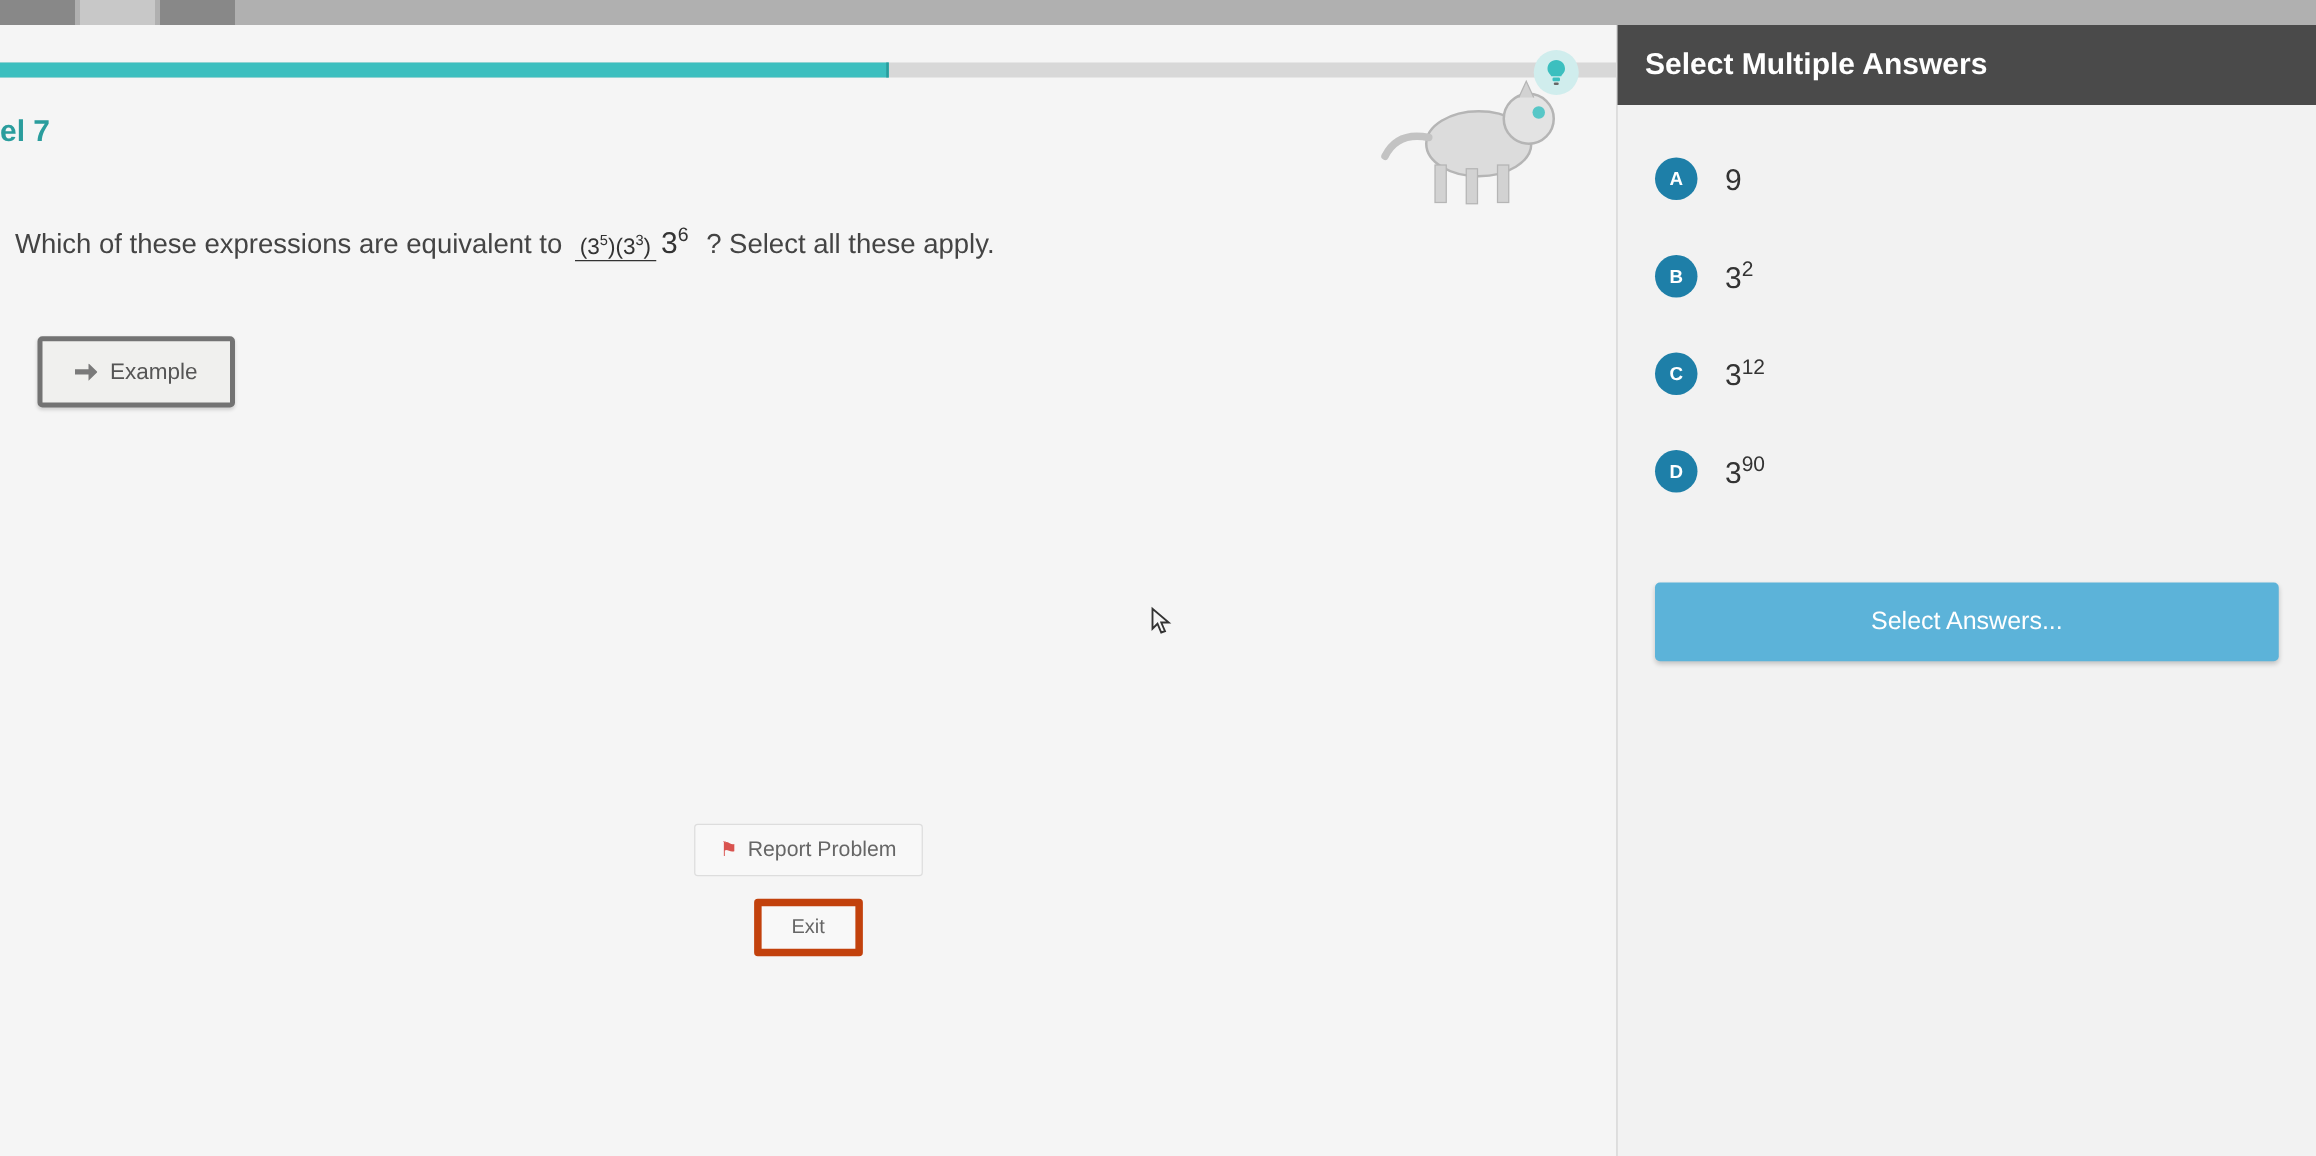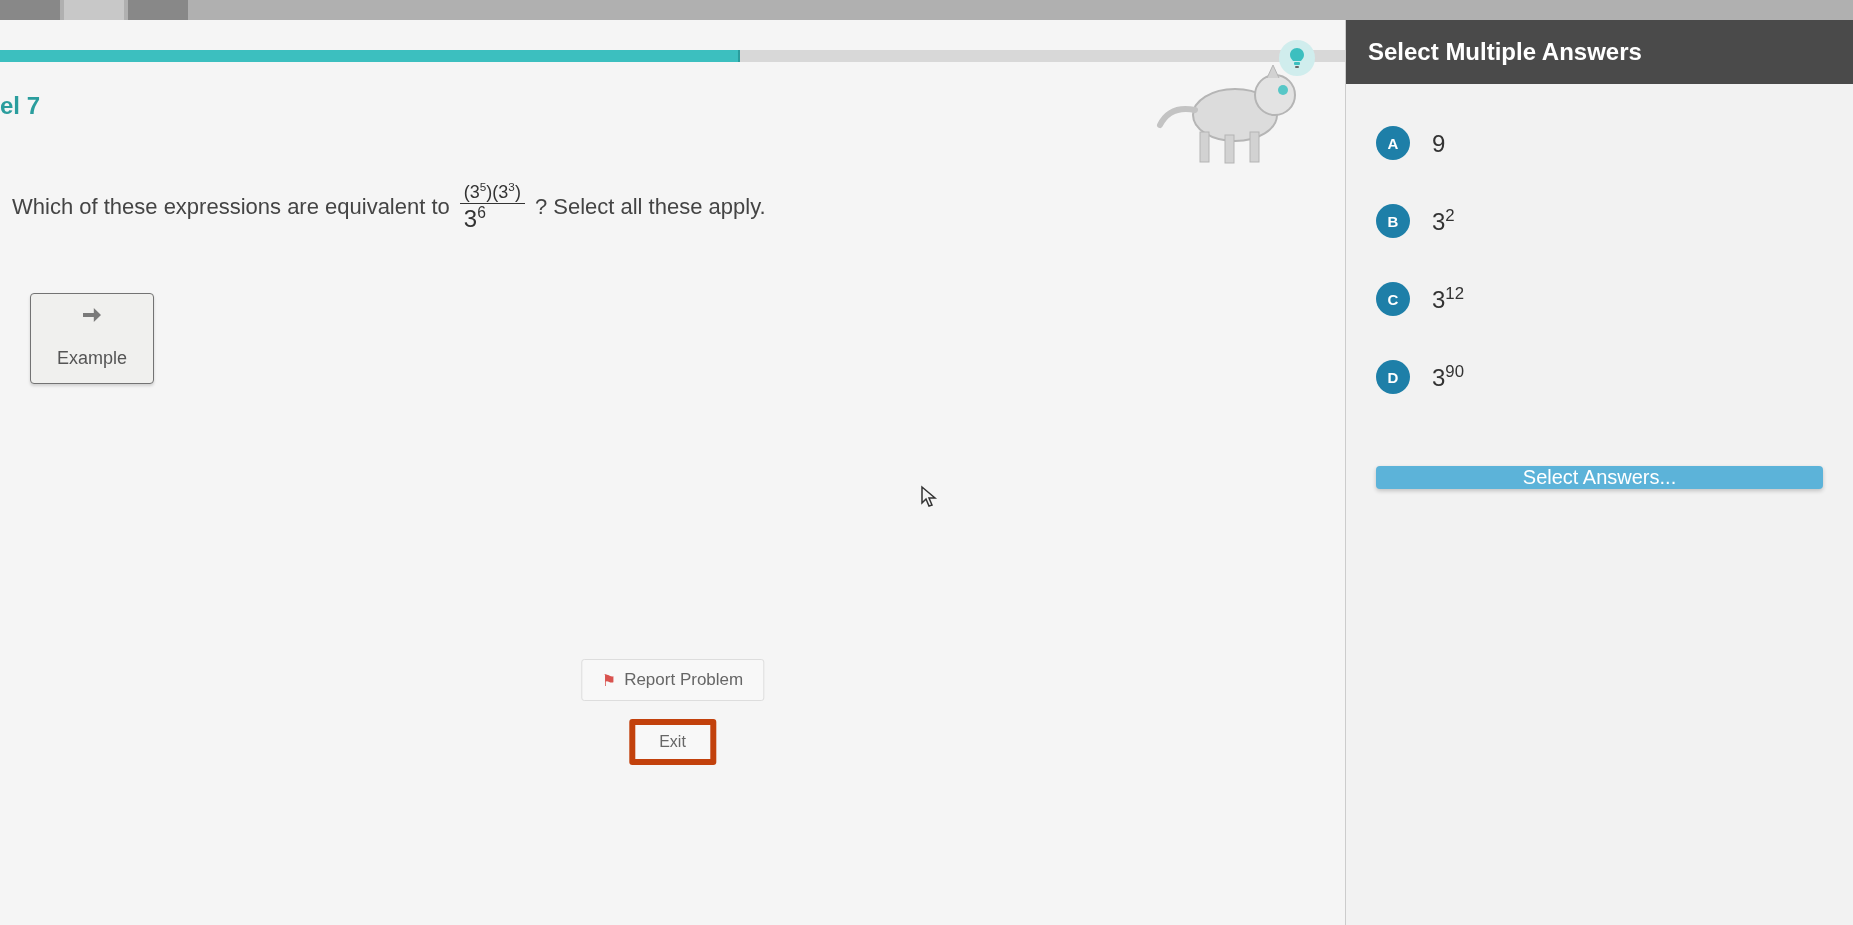--- a/index.html
+++ b/index.html
@@ -88,22 +88,22 @@
       color: #444;
     }
     .question-text {
       display: flex;
       align-items: center;
       flex-wrap: wrap;
       gap: 4px;
     }
     .fraction {
       display: inline-flex;
-      flex-direction: column;
-      align-items: flex-start;
+      flex-direction: row;
+      align-items: flex-end;
       margin: 0 6px;
       vertical-align: middle;
       font-family: "Times New Roman", serif;
       color: #333;
     }
     .fraction .num {
       border-bottom: 1.5px solid #333;
       padding: 0 4px;
       font-size: 18px;
       white-space: nowrap;
@@ -113,30 +113,29 @@
       font-size: 24px;
     }
     sup {
       font-size: 0.65em;
       vertical-align: super;
     }
     .example-btn {
       margin: 60px 0 0 30px;
       padding: 14px 26px;
       background: #f0f0ee;
-      border: 1px solid #737373;
+      border: 4px solid #737373;
       border-radius: 4px;
       box-shadow: 0 2px 3px rgba(0,0,0,0.15);
       font-size: 18px;
       color: #555;
       cursor: pointer;
       display: inline-flex;
       align-items: center;
-      gap: 26px;
-      flex-direction: column;
+      gap: 10px;
     }
     .example-icon {
       width: 18px;
       height: 14px;
       background: #7a7a7a;
       clip-path: polygon(0 50%, 40% 0, 40% 35%, 100% 35%, 100% 65%, 40% 65%, 40% 100%);
       transform: scaleX(-1);
     }
     .bottom-actions {
       position: absolute;
@@ -165,21 +164,21 @@
       margin-top: 18px;
       padding: 8px 24px;
       background: #f8f8f8;
       border: 6px solid #c2410c;
       border-radius: 3px;
       font-size: 16px;
       color: #666;
       cursor: pointer;
     }
     .right-panel {
-      width: 508px;
+      width: 560px;
       background: #f2f2f2;
       border-left: 1px solid #ccc;
       display: flex;
       flex-direction: column;
     }
     .right-header {
       background: #4a4a4a;
       color: #fff;
       font-size: 24px;
       font-weight: 600;
@@ -211,20 +210,21 @@
     .answer-text {
       font-size: 24px;
       color: #333;
       font-family: "Times New Roman", serif;
     }
     .answer-text sup {
       font-size: 0.7em;
     }
     .select-answers-btn {
       margin: 30px 30px 0 30px;
+      padding: 20px;
       background: #5cb3d9;
       border: none;
       border-radius: 4px;
       color: #fff;
       font-size: 20px;
       cursor: pointer;
       box-shadow: 0 2px 4px rgba(0,0,0,0.2);
     }
     .cursor-icon {
       position: absolute;

